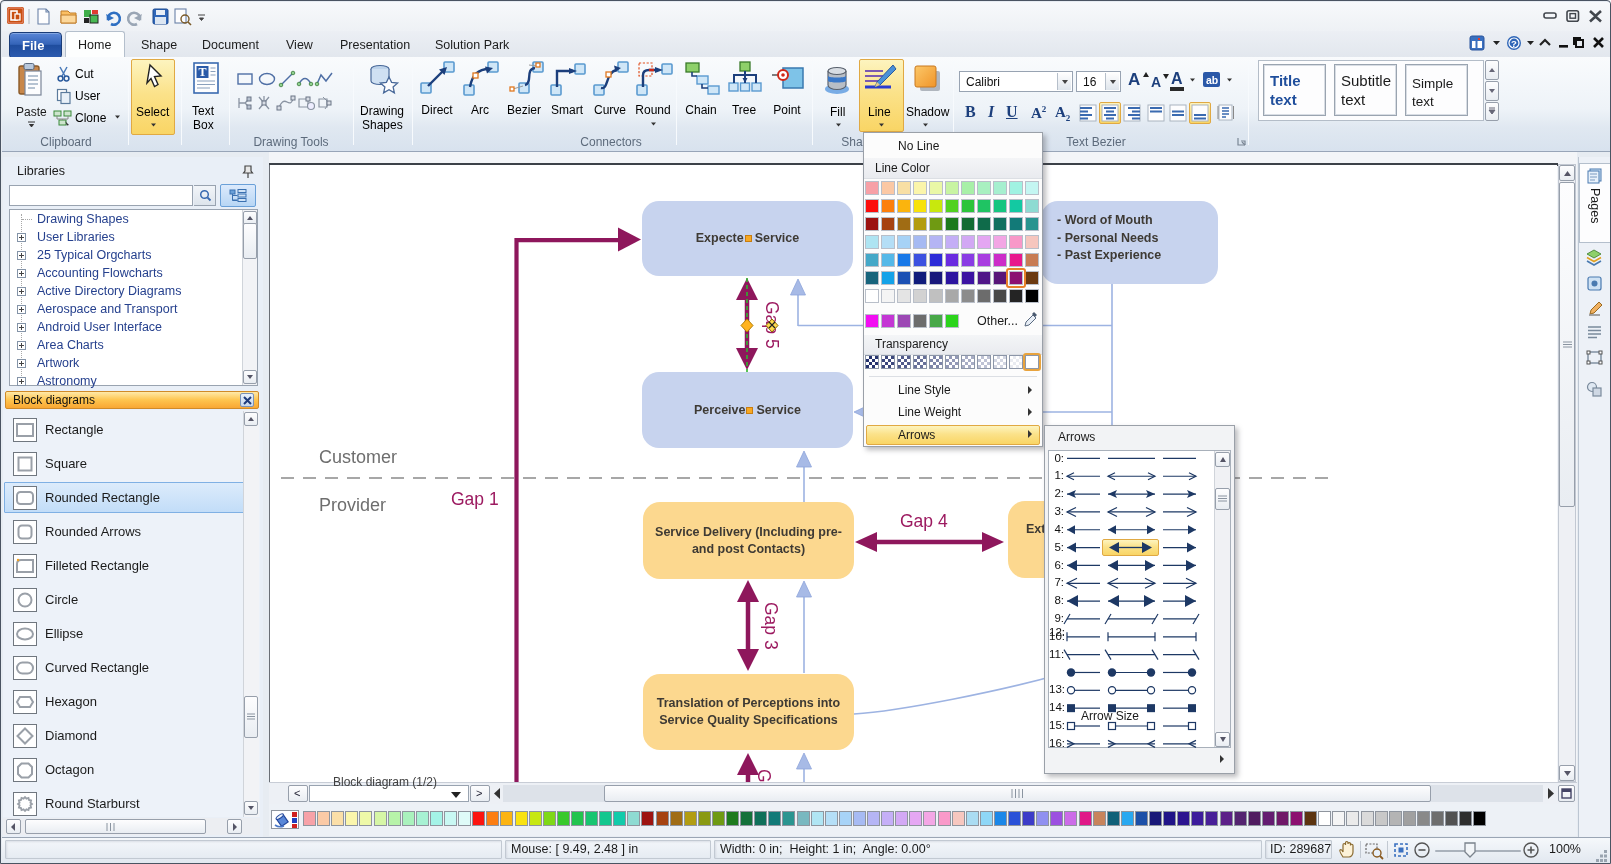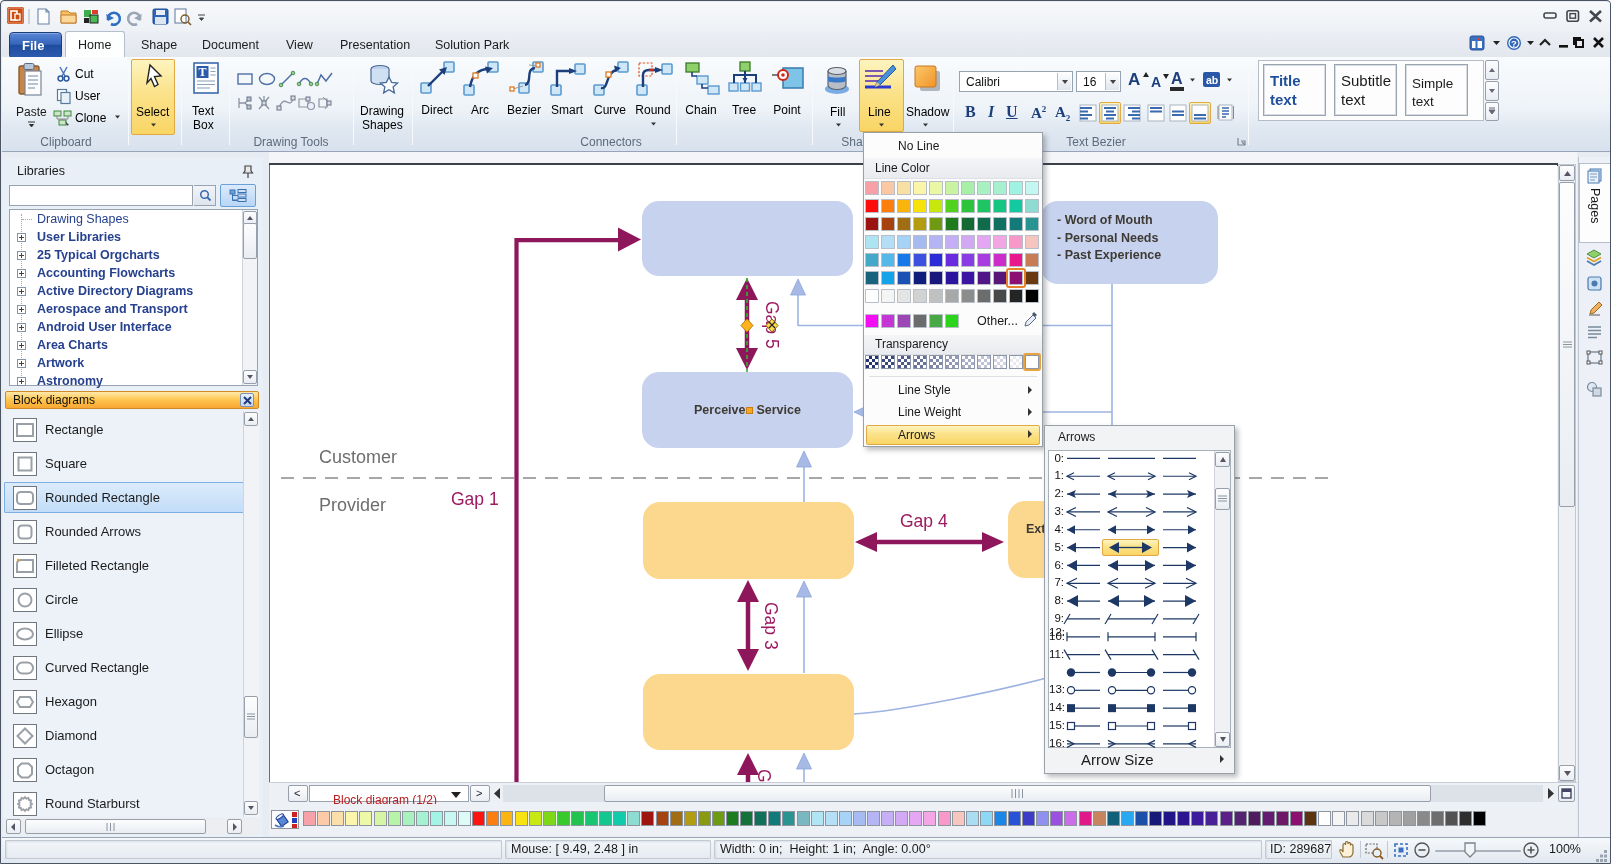--- a/index.html
+++ b/index.html
@@ -9,21 +9,21 @@
 svg{position:absolute;overflow:visible}
 .grplbl{position:absolute;font-size:12px;color:#5d6b7c;text-align:center}
 .sep{position:absolute;width:1px;background:#c3cedd;border-right:1px solid #f7fafd}
 .combo{position:absolute;background:#fff;border:1px solid #98a3b2;font-size:12px;color:#111}
 .dd{position:absolute;right:1px;top:1px;bottom:1px;width:14px;background:linear-gradient(#fefefe,#dfe5ec);border-left:1px solid #b6bfca}
 .dd:after{content:"";position:absolute;left:3.5px;top:7px;border:3.5px solid transparent;border-top:4px solid #444}
 .mi{position:absolute;font-size:12px;color:#1a1a1a}
 .swatch{position:absolute;width:14px;height:14px;border:1px solid #b9bfc9}
 .bsw{position:absolute;width:13px;height:15px;border:1px solid #8f959e}
 .hl{background:linear-gradient(#fdf4bf,#fbe28a 45%,#f9d565);border:1px solid #e0a943;border-radius:2px}
-.treeitem{position:absolute;font-size:12.5px;font-weight:bold;color:#26418e;white-space:nowrap}
+.treeitem{position:absolute;font-size:12.5px;font-weight:normal;color:#26418e;white-space:nowrap}
 .plus{position:absolute;width:9px;height:9px;border:1px solid #8494a8;background:#fff}
 .plus:before{content:"";position:absolute;left:1px;right:1px;top:3px;border-top:1px solid #444}
 .plus:after{content:"";position:absolute;top:1px;bottom:1px;left:3px;border-left:1px solid #444}
 .shpico{position:absolute;width:24px;height:24px;background:#fff;border:1px solid #70777f}
 .shpitem{position:absolute;font-size:13px;color:#1b1b1b}
 .btn3d{position:absolute;background:linear-gradient(#fdfdfe,#e9edf2);border:1px solid #979fab;border-radius:2px}
 .blueline{stroke:#9db3e2;stroke-width:1.6;fill:none}
 .bluehead{fill:#a7bae6;stroke:#8ea5da;stroke-width:.8}
 .pplf{fill:#8e175c;stroke:none}
 .boxtxt{position:absolute;font-weight:bold;color:#3e3a34;text-align:center;font-size:12.5px;line-height:17px}
@@ -556,26 +556,33 @@
       <path d="M1 0v8M4.5 0v8M8 0v8" stroke="#8a94a0"></path>
     </svg>
 <div class="btn3d" style="left:226px;top:818px;width:15px;height:15px"></div>
     <svg style="left:231px;top:822px" width="6" height="8">
       <path d="M1 0l4 4-4 4z" fill="#556"></path>
     </svg>
 <div class="a" style="left:268px;top:151px;width:1308px;height:630px;background:#f3f5f8"></div>
 <div class="a" style="left:268px;top:162px;width:1289px;height:2.5px;background:#3c4148"></div>
 <div class="a" style="left:268px;top:164px;width:1288px;height:617px;background:#fff;border-left:1.5px solid #6a6f76"></div>
 <div class="a" style="left:641px;top:200px;width:211px;height:75px;background:#c7d3ee;border-radius:17px"></div>
+<div class="boxtxt" style="left:641px;top:200px;width:211px;height:75px;display:flex;align-items:center;justify-content:center">Expecte<span style="display:inline-block;width:7px;height:7px;background:#f7a823;border:1px solid #c87d10;margin:0 3px 0 1px"></span>Service</div>
 <div class="a" style="left:641px;top:371px;width:211px;height:76px;background:#c7d3ee;border-radius:17px"></div>
 <div class="boxtxt" style="left:641px;top:371px;width:211px;height:76px;display:flex;align-items:center;justify-content:center">Perceive<span style="display:inline-block;width:7px;height:7px;background:#f7a823;border:1px solid #c87d10;margin:0 3px 0 1px"></span>Service</div>
 <div class="a" style="left:1040px;top:200px;width:177px;height:83px;background:#c7d3ee;border-radius:17px"></div>
 <div class="boxtxt" style="left:1056px;top:211px;text-align:left;line-height:17.5px">- Word of Mouth<br>- Personal Needs<br>- Past Experience</div>
 <div class="a" style="left:642px;top:501px;width:211px;height:77px;background:#fcd88f;border-radius:17px"></div>
+<div class="boxtxt" style="left:642px;top:501px;width:211px;height:77px;display:flex;align-items:center;justify-content:center;font-size:12.5px">
+      <span>Service Delivery (Including pre-<br>and post Contacts)</span>
+    </div>
 <div class="a" style="left:642px;top:673px;width:211px;height:76px;background:#fcd88f;border-radius:17px"></div>
+<div class="boxtxt" style="left:642px;top:673px;width:211px;height:76px;display:flex;align-items:center;justify-content:center;font-size:12.5px">
+      <span>Translation of Perceptions into<br>Service Quality Specifications</span>
+    </div>
 <div class="a" style="left:1007px;top:500px;width:130px;height:77px;background:#fcd88f;border-radius:17px"></div>
 <div class="boxtxt" style="left:1025px;top:520px">Ext</div>
 <div class="tx" style="left:318px;top:446px;font-size:18px;color:#6e6e6e">Customer</div>
 <div class="tx" style="left:318px;top:494px;font-size:18px;color:#6e6e6e">Provider</div>
 <div class="gaptxt" style="left:450px;top:488px">Gap 1</div>
 <div class="gaptxt" style="left:899px;top:510px">Gap 4</div>
 <div class="gaptxt" style="left:758px;top:300px;transform:rotate(90deg);transform-origin:0 0;left:781px">Gap 5</div>
 <div class="gaptxt" style="left:780px;top:601px;transform:rotate(90deg);transform-origin:0 0">Gap 3</div>
 <div class="gaptxt" style="left:773px;top:768px;transform:rotate(90deg);transform-origin:0 0">Ga</div>
 <svg style="left:0;top:0;pointer-events:none" width="1611" height="864" viewBox="0 0 1611 864">
@@ -621,21 +628,21 @@
       <path d="M0 1h9M0 3.5h9M0 6h9" stroke="#8a94a0"></path>
     </svg>
 <div class="btn3d" style="left:1558px;top:764px;width:16px;height:16px"></div>
     <svg style="left:1562px;top:769px" width="9" height="7">
       <path d="M1 1l3.5 5 3.5-5z" fill="#556"></path>
     </svg>
 <div class="a" style="left:268px;top:781px;width:1308px;height:22px;background:#edf0f5;border-top:1px solid #c8cdd6"></div>
 <div class="btn3d" style="left:287px;top:784px;width:20px;height:17px"></div>
     <div class="tx" style="left:293px;top:786px;font-size:11px;color:#223">&lt;</div>
 <div class="a" style="left:308px;top:784px;width:160px;height:17px;background:#fff;border:1px solid #99a3b0"></div>
-<div class="tx" style="left:332px;top:792px;font-size:12px;color:#b91c1c">Block diagram (1/2)</div>
+<div class="tx" style="left:332px;top:774px;font-size:12px;color:#404040">Block diagram (1/2)</div>
 <svg style="left:449px;top:790px" width="12" height="8">
       <path d="M1 1l5 6 5-6z" fill="#222"></path>
     </svg>
 <div class="btn3d" style="left:469px;top:784px;width:20px;height:17px"></div>
     <div class="tx" style="left:475px;top:786px;font-size:11px;color:#223">&gt;</div>
 <svg style="left:492px;top:787px" width="8" height="11">
       <path d="M7 0L1 5.5 7 11z" fill="#333"></path>
     </svg>
 <div class="a" style="left:502px;top:784px;width:1040px;height:17px;background:#dde2e9"></div>
 <div class="btn3d" style="left:603px;top:784px;width:827px;height:17px"></div>
@@ -1105,16 +1112,16 @@
 <div class="arrnum" style="left:1048px;top:575.4px;width:15px">7:</div>
 <div class="arrnum" style="left:1048px;top:593.2px;width:15px">8:</div>
 <div class="arrnum" style="left:1048px;top:611.1px;width:15px">9:</div>
 <div class="arrnum" style="left:1048px;top:628.9px;width:15px">10:</div>
 <div class="arrnum" style="left:1048px;top:646.7px;width:15px">11:</div>
 <div class="arrnum" style="left:1048px;top:625px;width:15px">12:</div>
 <div class="arrnum" style="left:1048px;top:682.4px;width:15px">13:</div>
 <div class="arrnum" style="left:1048px;top:700.3px;width:15px">14:</div>
 <div class="arrnum" style="left:1048px;top:718.1px;width:15px">15:</div>
 <div class="arrnum" style="left:1048px;top:735.9px;width:15px">16:</div>
-<div class="mi" style="left:1080px;top:750px;font-size:15px">Arrow Size</div>
+<div class="mi" style="left:1080px;top:708px;font-size:12px">Arrow Size</div>
 <svg style="left:1218px;top:753px" width="6" height="10">
       <path d="M1 1l4 4-4 4z" fill="#333"></path>
     </svg>
 </div>
 </body></html>

